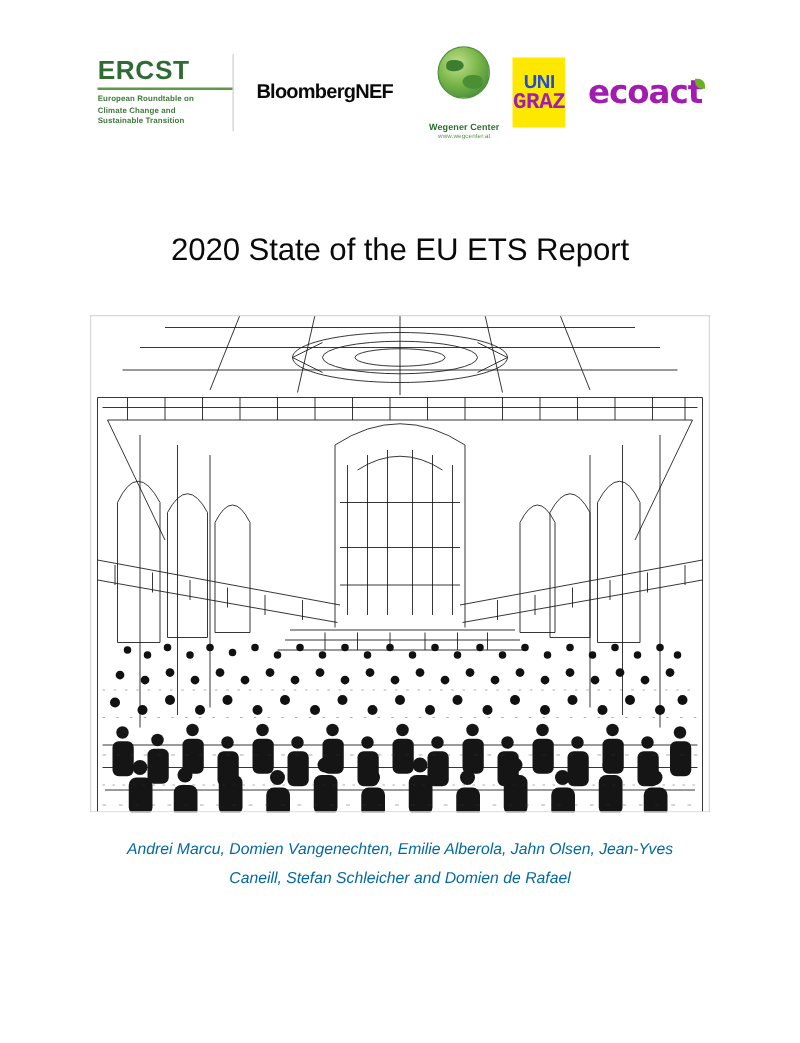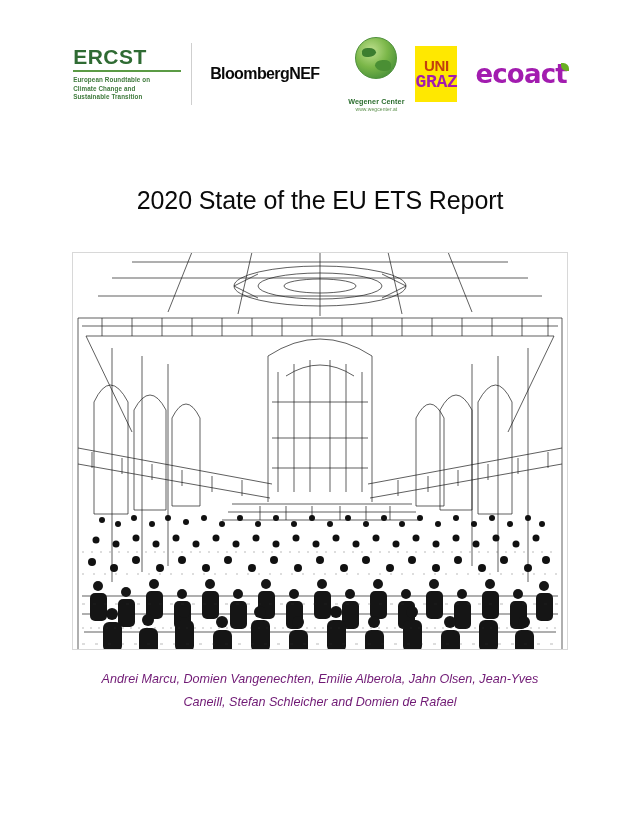--- a/index.html
+++ b/index.html
@@ -35,21 +35,20 @@
     gap: 18px;
   }
 
   
   .logo-ercst {
     width: 108px;
     display: flex;
     flex-direction: column;
     align-items: flex-start;
     border-right: 1px solid #cfcfcf;
-    padding-right: 10px;
     height: 62px;
     justify-content: center;
   }
   .ercst-word {
     font-family: "Liberation Sans", sans-serif;
     font-weight: bold;
     font-size: 21px;
     letter-spacing: 0.5px;
     color: #2f6b33;
     line-height: 1;
@@ -135,21 +134,21 @@
     height: 56px;
     display: flex;
     flex-direction: column;
     align-items: center;
     justify-content: center;
     line-height: 1;
   }
   .unigraz .uni {
     font-weight: bold;
     font-size: 15px;
-    color: #c2410c;
+    color: #1d4ed8;
     letter-spacing: -0.3px;
   }
   .unigraz .graz {
     font-weight: bold;
     font-size: 18px;
     color: #a21caf;
     letter-spacing: -0.3px;
     font-family: Liberation Mono, monospace;
   }
 
@@ -205,21 +204,21 @@
   .authors {
     position: absolute;
     top: 668px;
     left: 70px;
     width: 500px;
     text-align: center;
     font-family: "Liberation Sans", sans-serif;
     font-style: italic;
     font-size: 12.6px;
     line-height: 23px;
-    color: #701a75;
+    color: #0369a1;
   }
 </style>
 </head>
 <body>
 
 <div class="page">
 
   <div class="logo-bar">
 
     <div class="logo-ercst">

